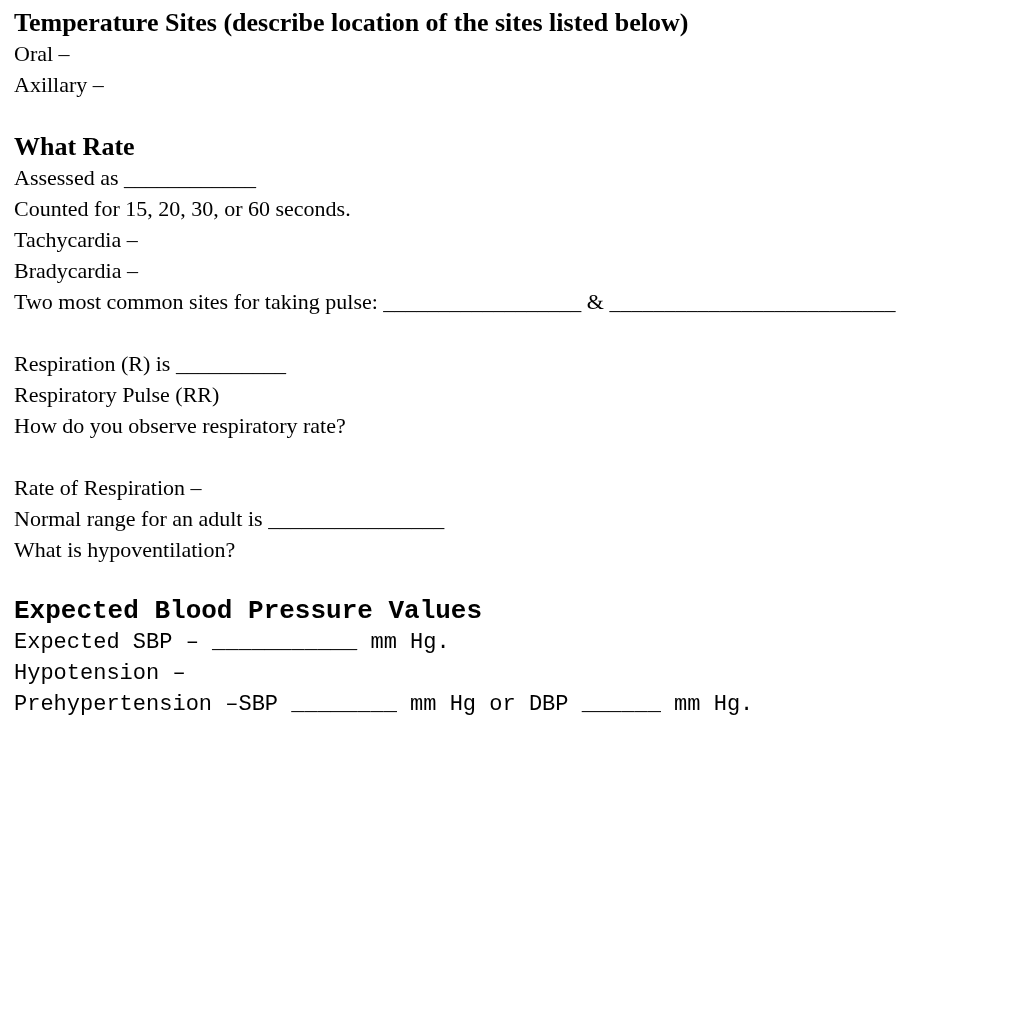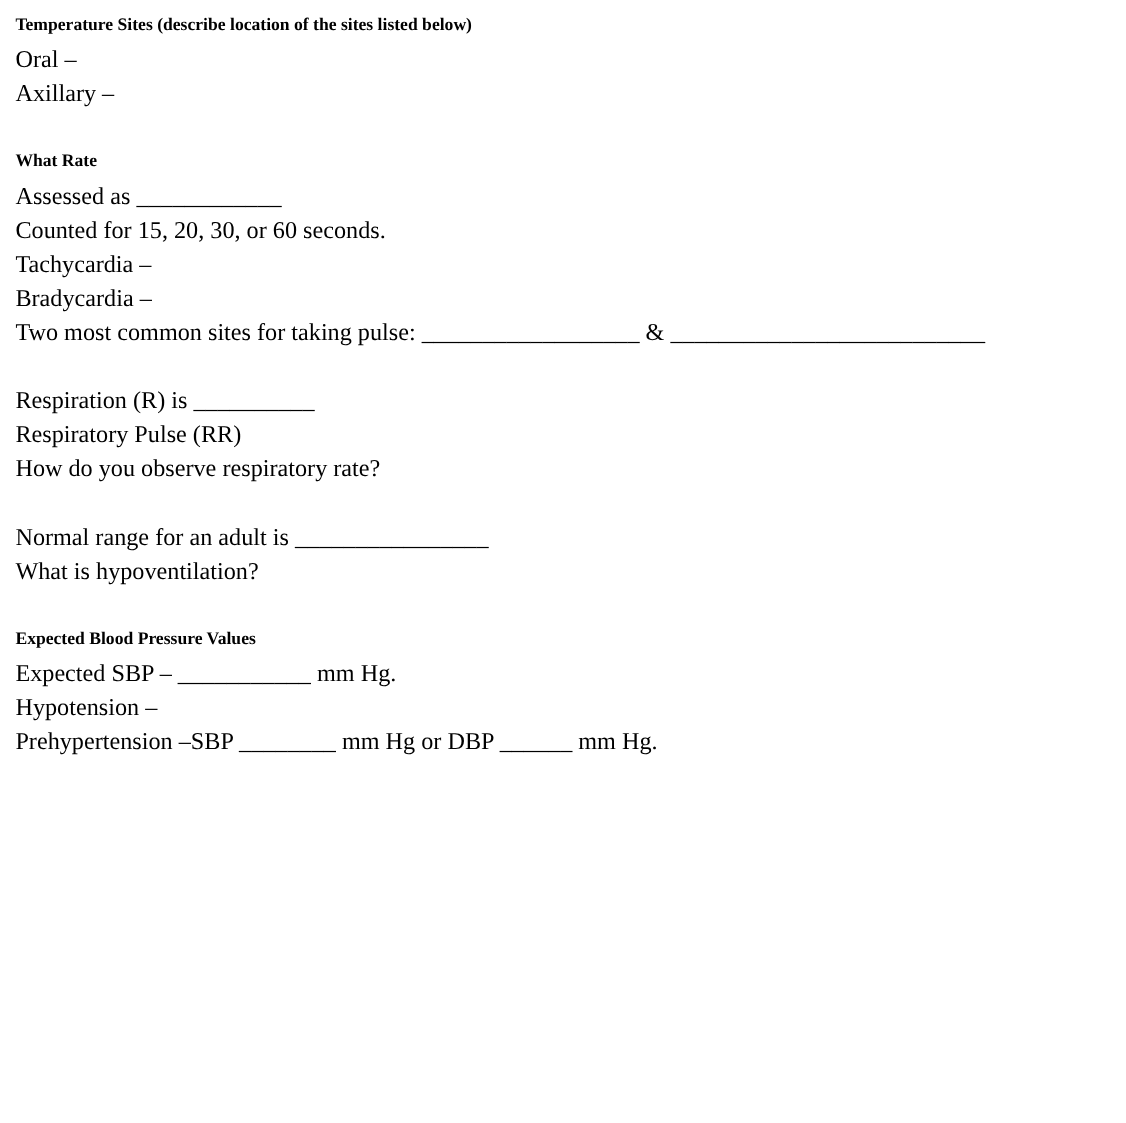--- a/index.html
+++ b/index.html
@@ -16,23 +16,24 @@
     overflow: hidden;
   }
   .doc {
     padding: 7px 40px 0 14px;
   }
   .section {
     margin: 0 0 31px 0;
   }
   .section:last-child {
     margin-bottom: 0;
+    font-family: Liberation Mono, monospace;
   }
   .heading {
-    font-size: 16px;
+    font-size: 26px;
     font-weight: bold;
     line-height: 31px;
     margin: 0;
     padding: 0;
   }
   .line {
     line-height: 31px;
     margin: 0;
     padding: 0;
     white-space: pre-wrap;
@@ -58,20 +59,21 @@
     <div class="line">Two most common sites for taking pulse: __________________ &amp; __________________________</div>
   </div>
 
   <div class="section">
     <div class="line">Respiration (R) is __________</div>
     <div class="line">Respiratory Pulse (RR)</div>
     <div class="line">How do you observe respiratory rate?</div>
   </div>
 
   <div class="section">
+    <div class="line">Rate of Respiration –</div>
     <div class="line">Normal range for an adult is ________________</div>
     <div class="line">What is hypoventilation?</div>
   </div>
 
 
   <div class="section">
     <div class="heading">Expected Blood Pressure Values</div>
     <div class="line">Expected SBP – ___________ mm Hg.</div>
     <div class="line">Hypotension –</div>
     <div class="line">Prehypertension –SBP ________ mm Hg or DBP ______ mm Hg.</div>

